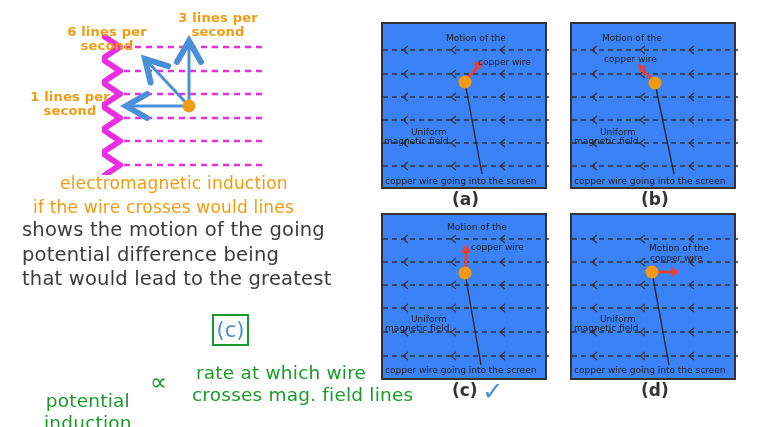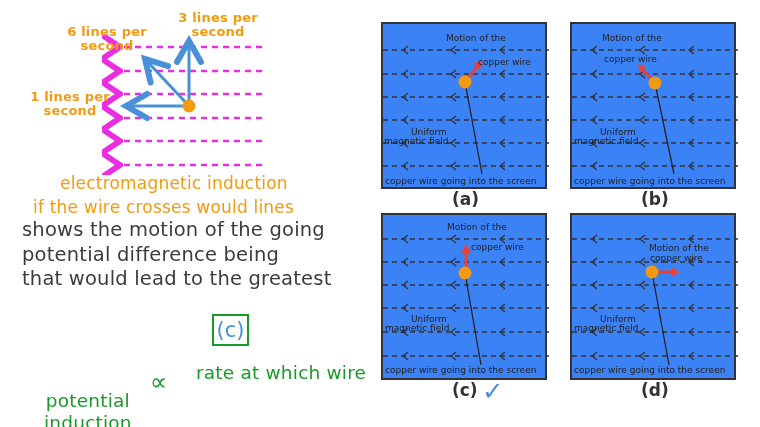--- a/index.html
+++ b/index.html
@@ -70,20 +70,21 @@
   <span>(c)</span>
 </div>
 
 <div class="abs green hand green-txt" style="left:44px;top:362px;text-align:center;margin-top:28px;">
   <div>potential</div>
   <div>induction</div>
 </div>
 <div class="abs green hand" style="left:150px;top:368px;font-size:24px;">∝</div>
 <div class="abs green hand green-txt" style="left:180px;top:362px;margin-left:12px;">
   <div style="padding-left:4px;">rate at which wire</div>
+  <div>crosses mag. field lines</div>
 </div>
 
 <div class="panel" style="left:381px;top:22px;width:166px;height:167px;">
   <svg width="166" height="167">
     <g stroke="#333" stroke-width="1.4" stroke-dasharray="5,4" fill="none">
       <line x1="0" y1="26" x2="166" y2="26"></line>
         <line x1="0" y1="50" x2="166" y2="50"></line>
       <line x1="0" y1="73" x2="166" y2="73"></line>
         <line x1="0" y1="96" x2="166" y2="96"></line>
       <line x1="0" y1="119" x2="166" y2="119"></line>

